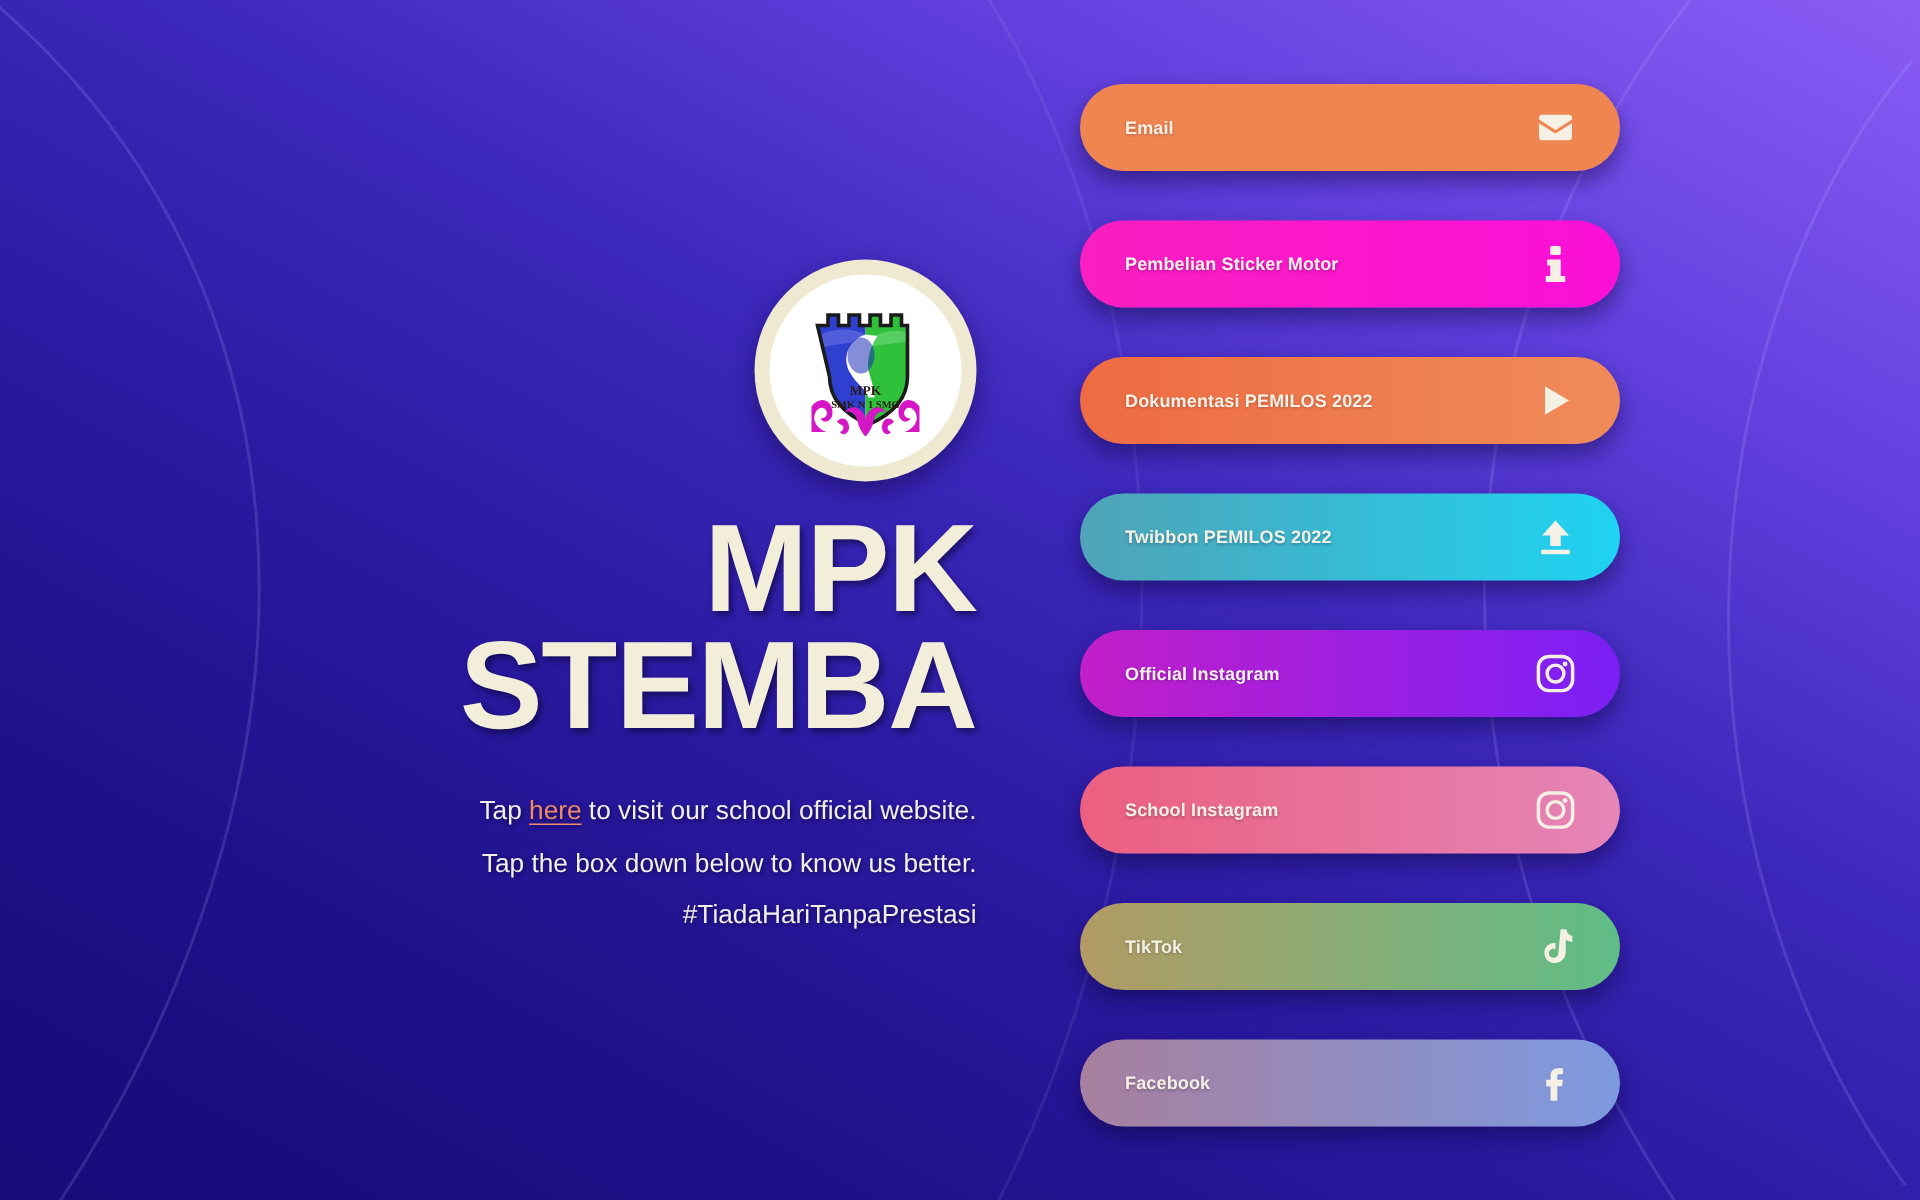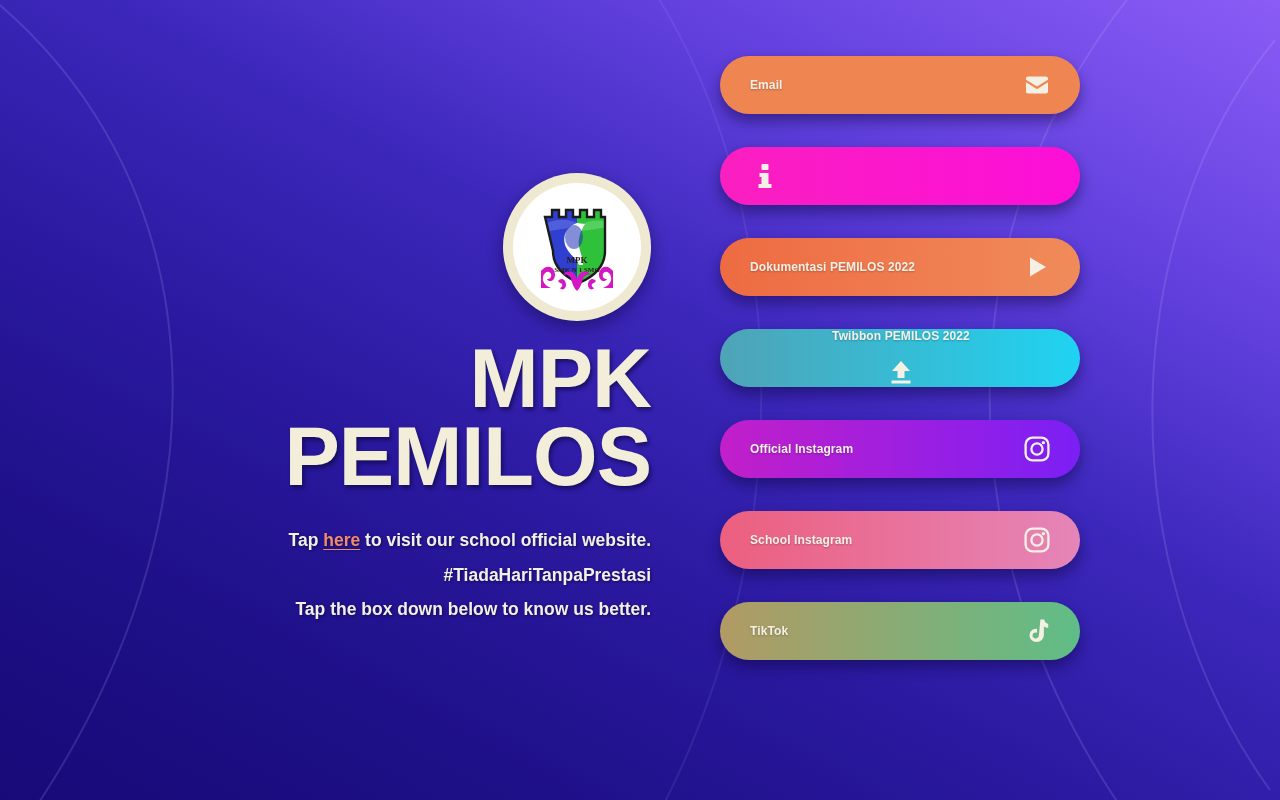--- a/index.html
+++ b/index.html
@@ -50,21 +50,21 @@
   .title-line{
     font-size:83px; line-height:.94; font-weight:bold;
     color:#F3EEDA; letter-spacing:-1px;
     text-shadow:2px 3px 4px rgba(8,4,40,.55);
   }
   #tagline-block{
     position:absolute; left:0; top:532px; width:651px;
     text-align:right;
   }
   .tagline{
-    font-size:17.5px; font-weight:bold; color:#F1EFE6;
+    font-size:17.5px; font-weight:normal; color:#F1EFE6;
     line-height:1; margin-bottom:17px;
     text-shadow:1px 1px 3px rgba(8,4,40,.6);
   }
   .tagline:last-child{ margin-bottom:0; }
   #here-link{
     color:#ef8a6a; text-decoration:underline;
     text-underline-offset:3px;
   }
 
   
@@ -148,58 +148,59 @@
                      C56 92, 52 96, 52 96 C52 96, 48 92, 47 87 C46 81, 42 78, 38 80 z"></path>
             <path d="M33 86 C36 82, 41 84, 41 90 C41 94, 37 96, 35 93 C38 92, 38 88, 35 88 z"></path>
             <path d="M71 86 C68 82, 63 84, 63 90 C63 94, 67 96, 69 93 C66 92, 66 88, 69 88 z"></path>
           </g>
         </svg>
       </div>
     </div>
 
     <div id="title-block">
       <div class="title-line">MPK</div>
-      <div class="title-line">PEMILOS</div>
+      <div class="title-line">STEMBA</div>
     </div>
 
     <div id="tagline-block">
       <div class="tagline"><span>Tap </span><a id="here-link" href="#">here</a><span> to visit our school official website.</span></div>
+      <div class="tagline">Tap the box down below to know us better.</div>
       <div class="tagline">#TiadaHariTanpaPrestasi</div>
-      <div class="tagline">Tap the box down below to know us better.</div>
     </div>
 
   </div>
 
   <div id="links-panel">
       <button class="link-button" style="top: 56px; background: linear-gradient(90deg, rgb(239, 133, 81) 0%, rgb(239, 133, 81) 100%);">
         <span class="link-label">Email</span>
         <span class="link-icon">
           <svg width="28" height="28" viewBox="0 0 28 28">
             <path d="M3 7.5c0-1.1.9-2 2-2h18c1.1 0 2 .9 2 2v1.2L14 15.6 3 8.7z" fill="#F4F1E4"></path>
             <path d="M3 11.2l10.4 6.5c.4.25.8.25 1.2 0L25 11.2V20.5c0 1.1-.9 2-2 2H5c-1.1 0-2-.9-2-2z" fill="#F4F1E4"></path>
           </svg>
         </span>
       </button>
       <button class="link-button" style="top: 147px; background: linear-gradient(90deg, rgb(250, 31, 192) 0%, rgb(252, 15, 216) 100%);">
+        <span class="link-label">Pembelian Sticker Motor</span>
         <span class="link-icon">
           <svg width="26" height="28" viewBox="0 0 26 28">
             <rect x="9.5" y="2" width="7" height="6" rx="1" fill="#F4F1E4"></rect>
             <path d="M7.5 11h9v11h3v4H6.5v-4h3V15h-2z" fill="#F4F1E4"></path>
           </svg>
         </span>
       </button>
       <button class="link-button" style="top: 238px; background: linear-gradient(90deg, rgb(238, 107, 66) 0%, rgb(240, 139, 90) 100%); gap: 45px;">
         <span class="link-label">Dokumentasi PEMILOS 2022</span>
         <span class="link-icon">
           <svg width="28" height="28" viewBox="0 0 28 28">
             <path d="M7 4.5 L23 14 L7 23.5 Z" fill="#F4F1E4"></path>
           </svg>
         </span>
       </button>
-      <button class="link-button" style="top: 329px; background: linear-gradient(90deg, rgb(79, 163, 182) 0%, rgb(31, 211, 242) 100%); flex-direction: column;">
+      <button class="link-button" style="top: 329px; background: linear-gradient(90deg, rgb(79, 163, 182) 0%, rgb(31, 211, 242) 100%);">
         <span class="link-label">Twibbon PEMILOS 2022</span>
         <span class="link-icon">
           <svg width="28" height="28" viewBox="0 0 28 28">
             <path d="M14 3 L23 13 H17.5 V20 H10.5 V13 H5 Z" fill="#F4F1E4"></path>
             <rect x="4.5" y="22.5" width="19" height="3" fill="#F4F1E4"></rect>
           </svg>
         </span>
       </button>
       <button class="link-button" style="top: 420px; background: linear-gradient(90deg, rgb(194, 31, 201) 0%, rgb(123, 31, 245) 100%); justify-content: space-between;">
         <span class="link-label">Official Instagram</span>
@@ -222,15 +223,23 @@
         </span>
       </button>
       <button class="link-button" style="top: 602px; background: linear-gradient(90deg, rgb(178, 154, 99) 0%, rgb(95, 189, 135) 100%);">
         <span class="link-label">TikTok</span>
         <span class="link-icon">
           <svg width="28" height="28" viewBox="0 0 28 28">
             <path d="M17.4 2.5h3.9c.25 2.1 1.45 3.9 3.9 4.45v3.85c-1.55.05-3.05-.4-4.35-1.25v7.95c0 4.35-3.2 7.5-7.3 7.5-3.95 0-6.95-2.95-6.95-6.75 0-4.05 3.35-7.05 7.4-6.55v4.05c-.5-.15-.95-.2-1.35-.2-1.75 0-3.15 1.3-3.15 2.95 0 1.7 1.35 2.95 3.1 2.95 1.9 0 3.35-1.4 3.35-3.5z" fill="#F4F1E4"></path>
           </svg>
         </span>
       </button>
+      <button class="link-button" style="top: 693px; background: linear-gradient(90deg, rgb(168, 127, 158) 0%, rgb(125, 154, 224) 100%);">
+        <span class="link-label">Facebook</span>
+        <span class="link-icon">
+          <svg width="28" height="28" viewBox="0 0 28 28">
+            <path d="M18.8 4.2h-3.3c-2.9 0-4.8 1.9-4.8 4.9v2.8H7.8v4.3h2.9v9.6h4.5v-9.6h3.2l.55-4.3h-3.75V9.6c0-1.1.35-1.6 1.6-1.6h2.25z" fill="#F4F1E4"></path>
+          </svg>
+        </span>
+      </button>
     </div>
 
 </div>
 
 </body></html>

